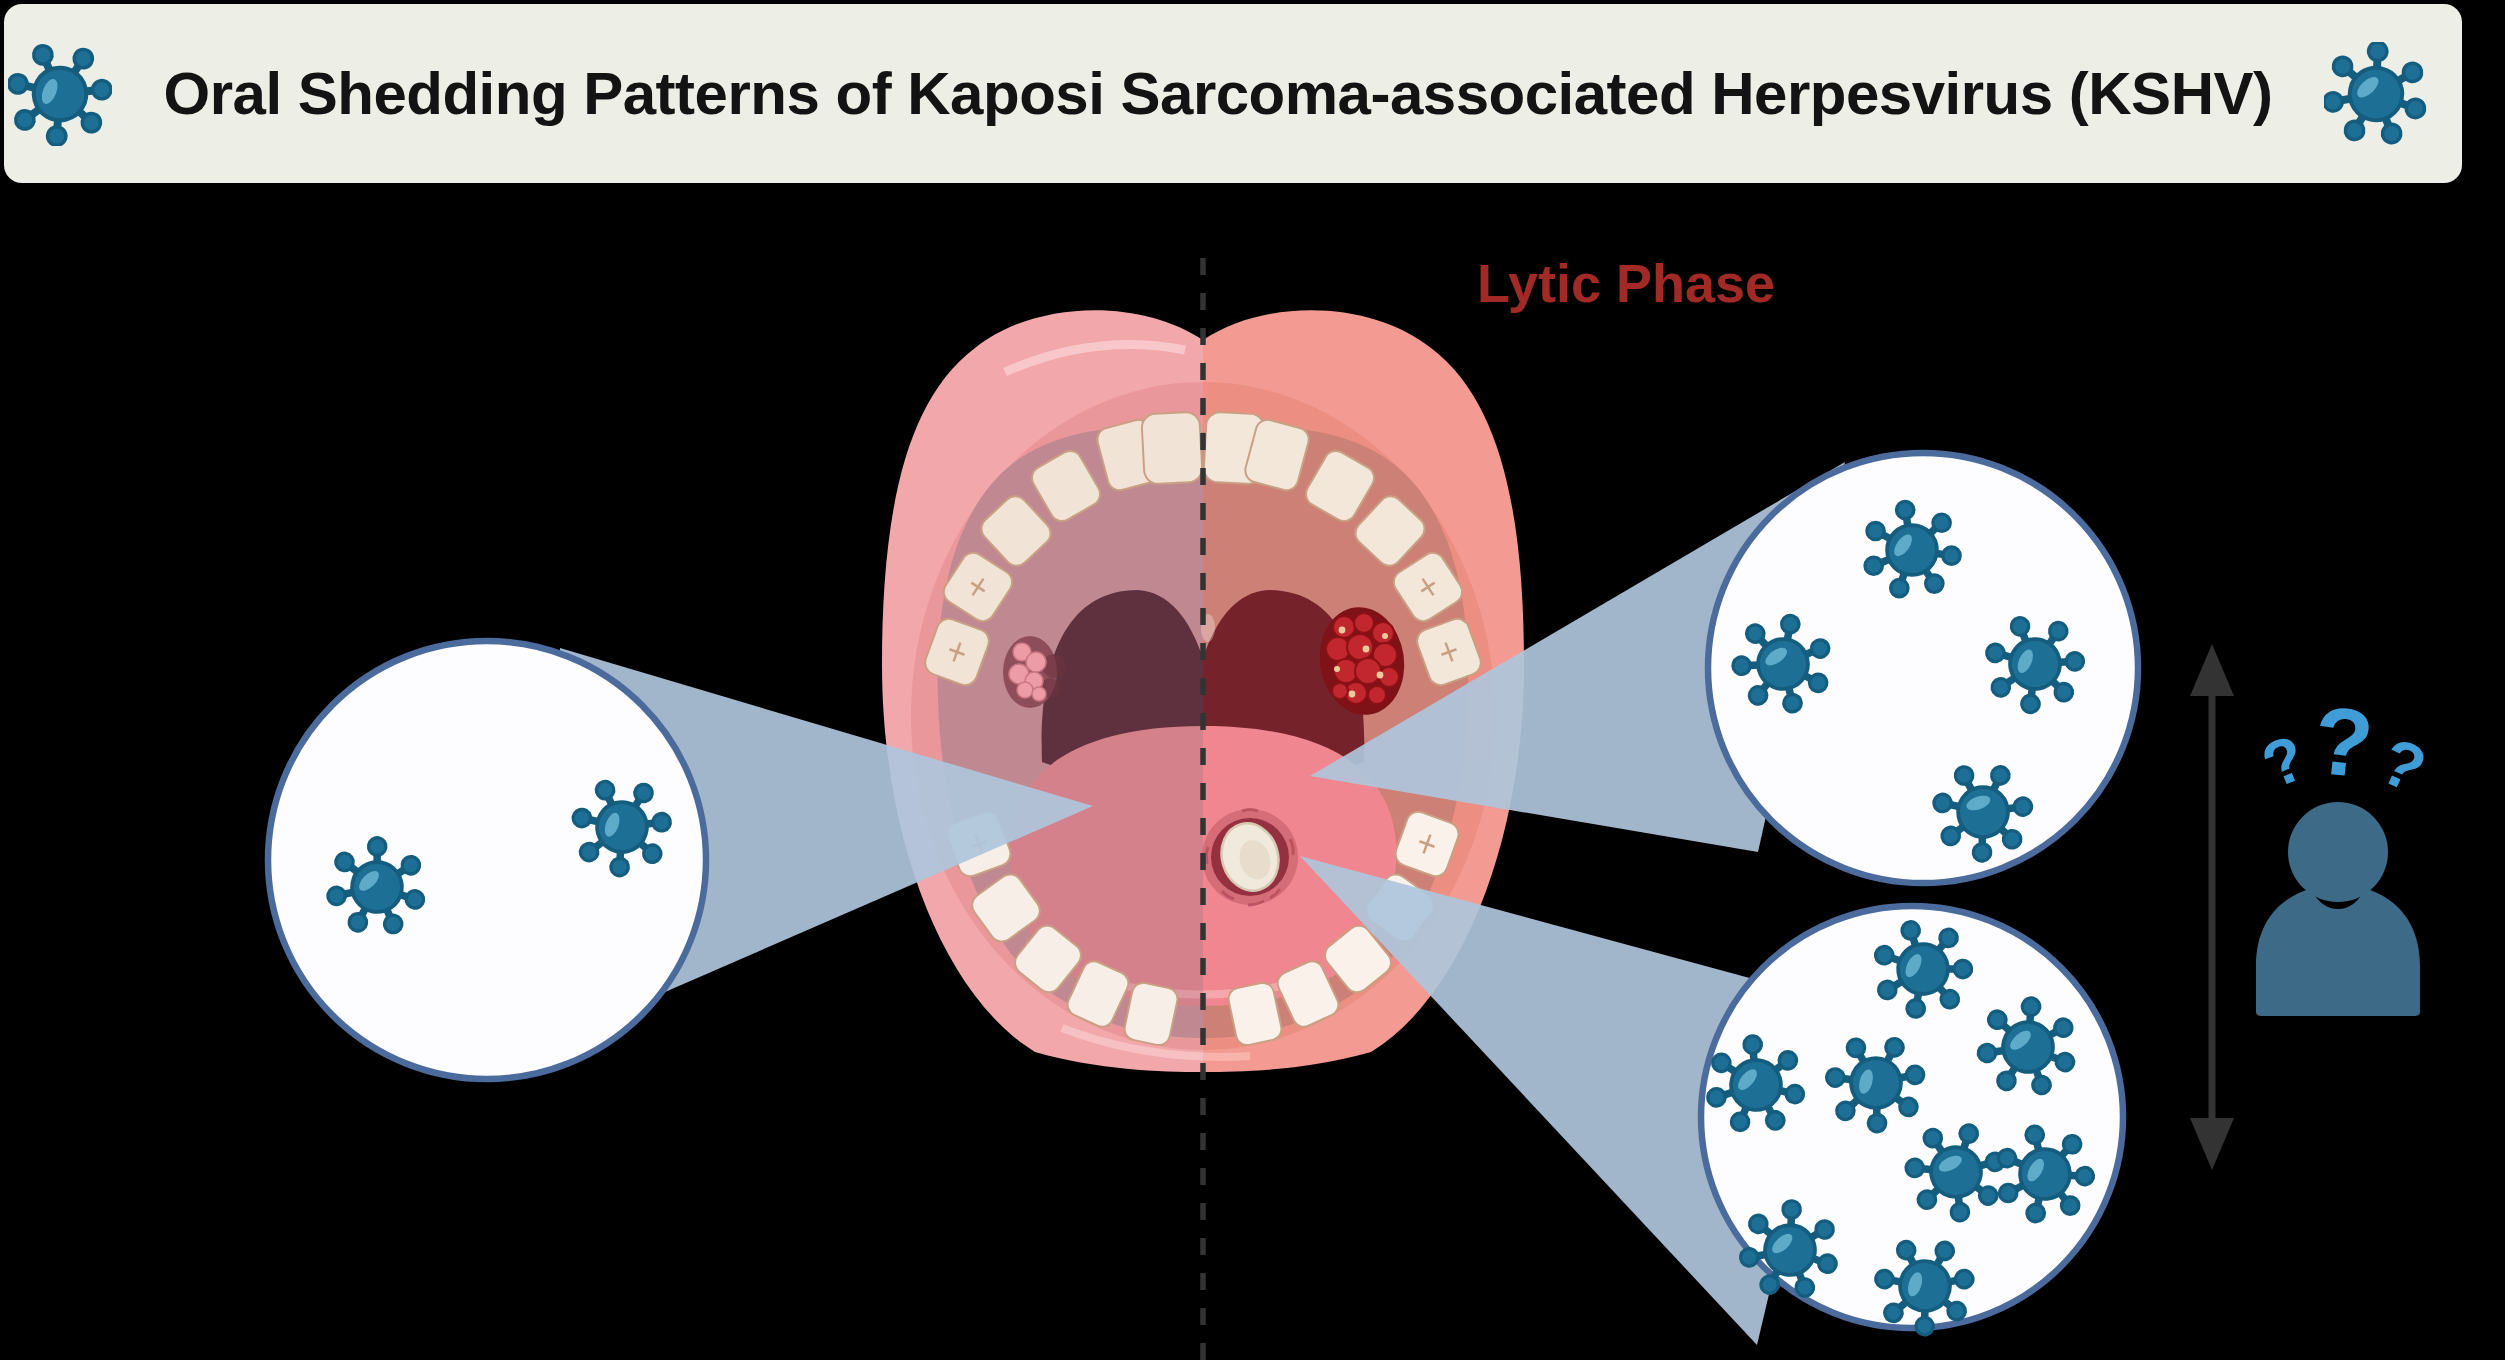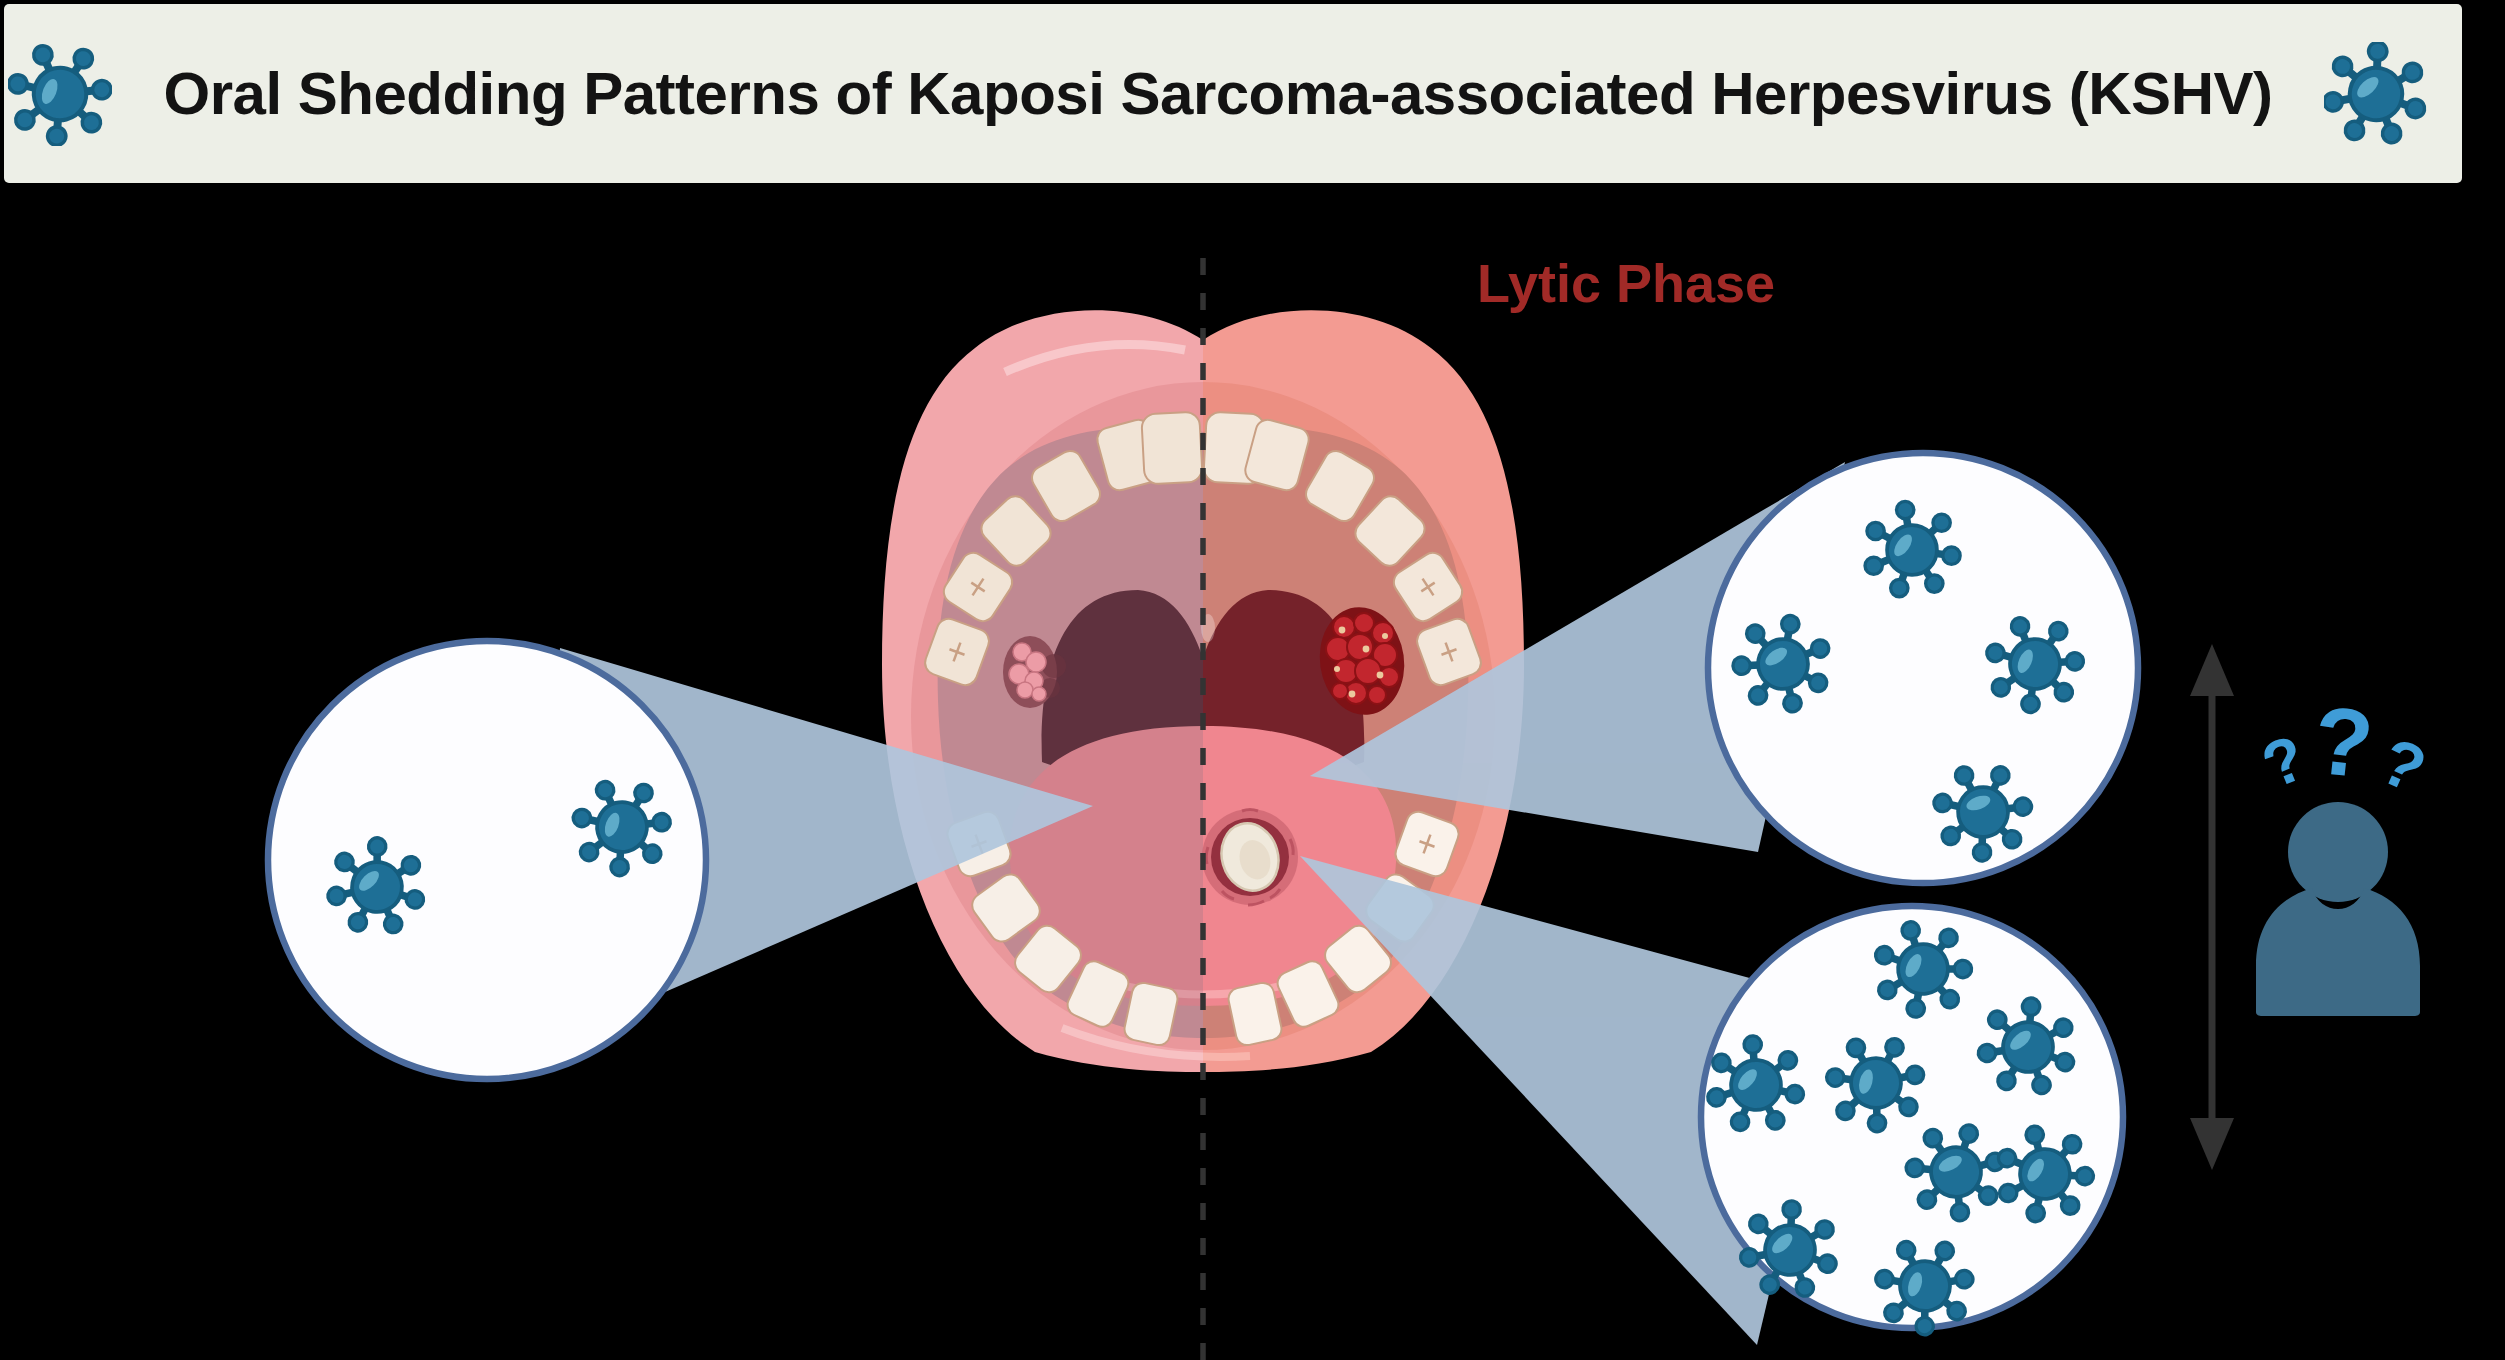--- a/index.html
+++ b/index.html
@@ -5,21 +5,21 @@
   :root{
     --background:#000; --header-bg:#EDEFE7; --title-text:#131313; --lytic-red:#A12A27;
     --virus-body:#1E6F96; --virus-dark:#155D7E; --virus-highlight:#62AECB;
     --wedge-blue:#AFC6DC; --circle-border:#4C6B9D; --circle-fill:#FDFDFF;
     --person-blue:#3D6A86; --question-blue:#3F9CD7; --arrow-gray:#333; --dash-line:#333;
   }
   html,body{margin:0;padding:0;background:#000;}
   .canvas{position:relative;width:2505px;height:1360px;background:var(--background);
           font-family:"Liberation Sans", sans-serif;overflow:hidden;}
   .header{position:absolute;left:4px;top:4px;width:2458px;height:179px;background:var(--header-bg);
-          border-radius:5px;display:flex;align-items:center;justify-content:center;gap:52px;
+          border-radius:18px;display:flex;align-items:center;justify-content:center;gap:52px;
           padding-right:30px;box-sizing:border-box;}
   .title{font-size:60px;font-weight:700;color:var(--title-text);white-space:nowrap;letter-spacing:-0.5px;}
   .stage{position:absolute;left:0;top:0;width:2505px;height:1360px;}
   svg text.lytic{font-family:"Liberation Sans",sans-serif;font-weight:700;font-size:54px;}
   svg text.qm{font-family:"Liberation Sans",sans-serif;font-weight:700;}
   
   .half-left{ --lip:#F2A7AB; --band:#E9979B; --cavity:#C08992; --throat:#5F313E; --tongue:#D4818C;
               --tongueHi:#E4A3A9; --toothU:#F1E4D6; --toothL:#F7EFE7; --toothStroke:#C9A084; --lipHi:#FAD2D4;}
   .half-right{--lip:#F39B92; --band:#EC8F82; --cavity:#CD8176; --throat:#75222A; --tongue:#F0868F;
               --tongueHi:#F9B5B8; --toothU:#F3E7DA; --toothL:#FAF2EA; --toothStroke:#C9A084; --lipHi:#FBC4BC;}

